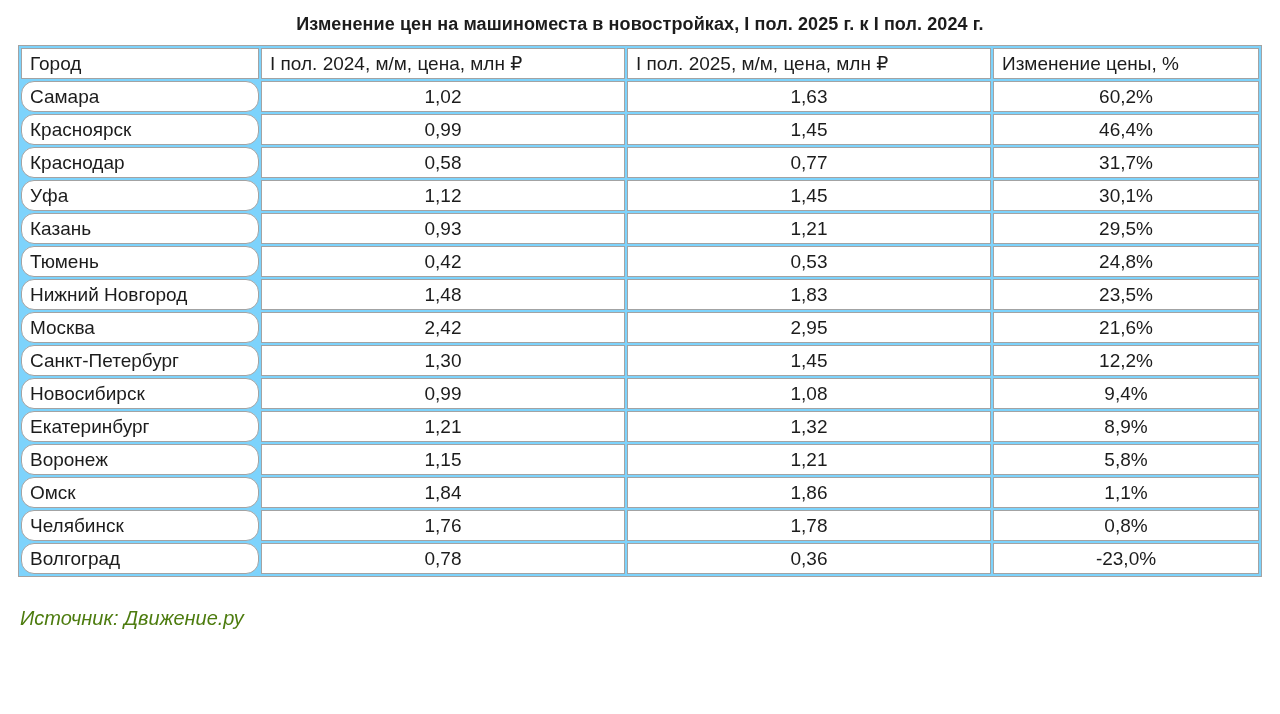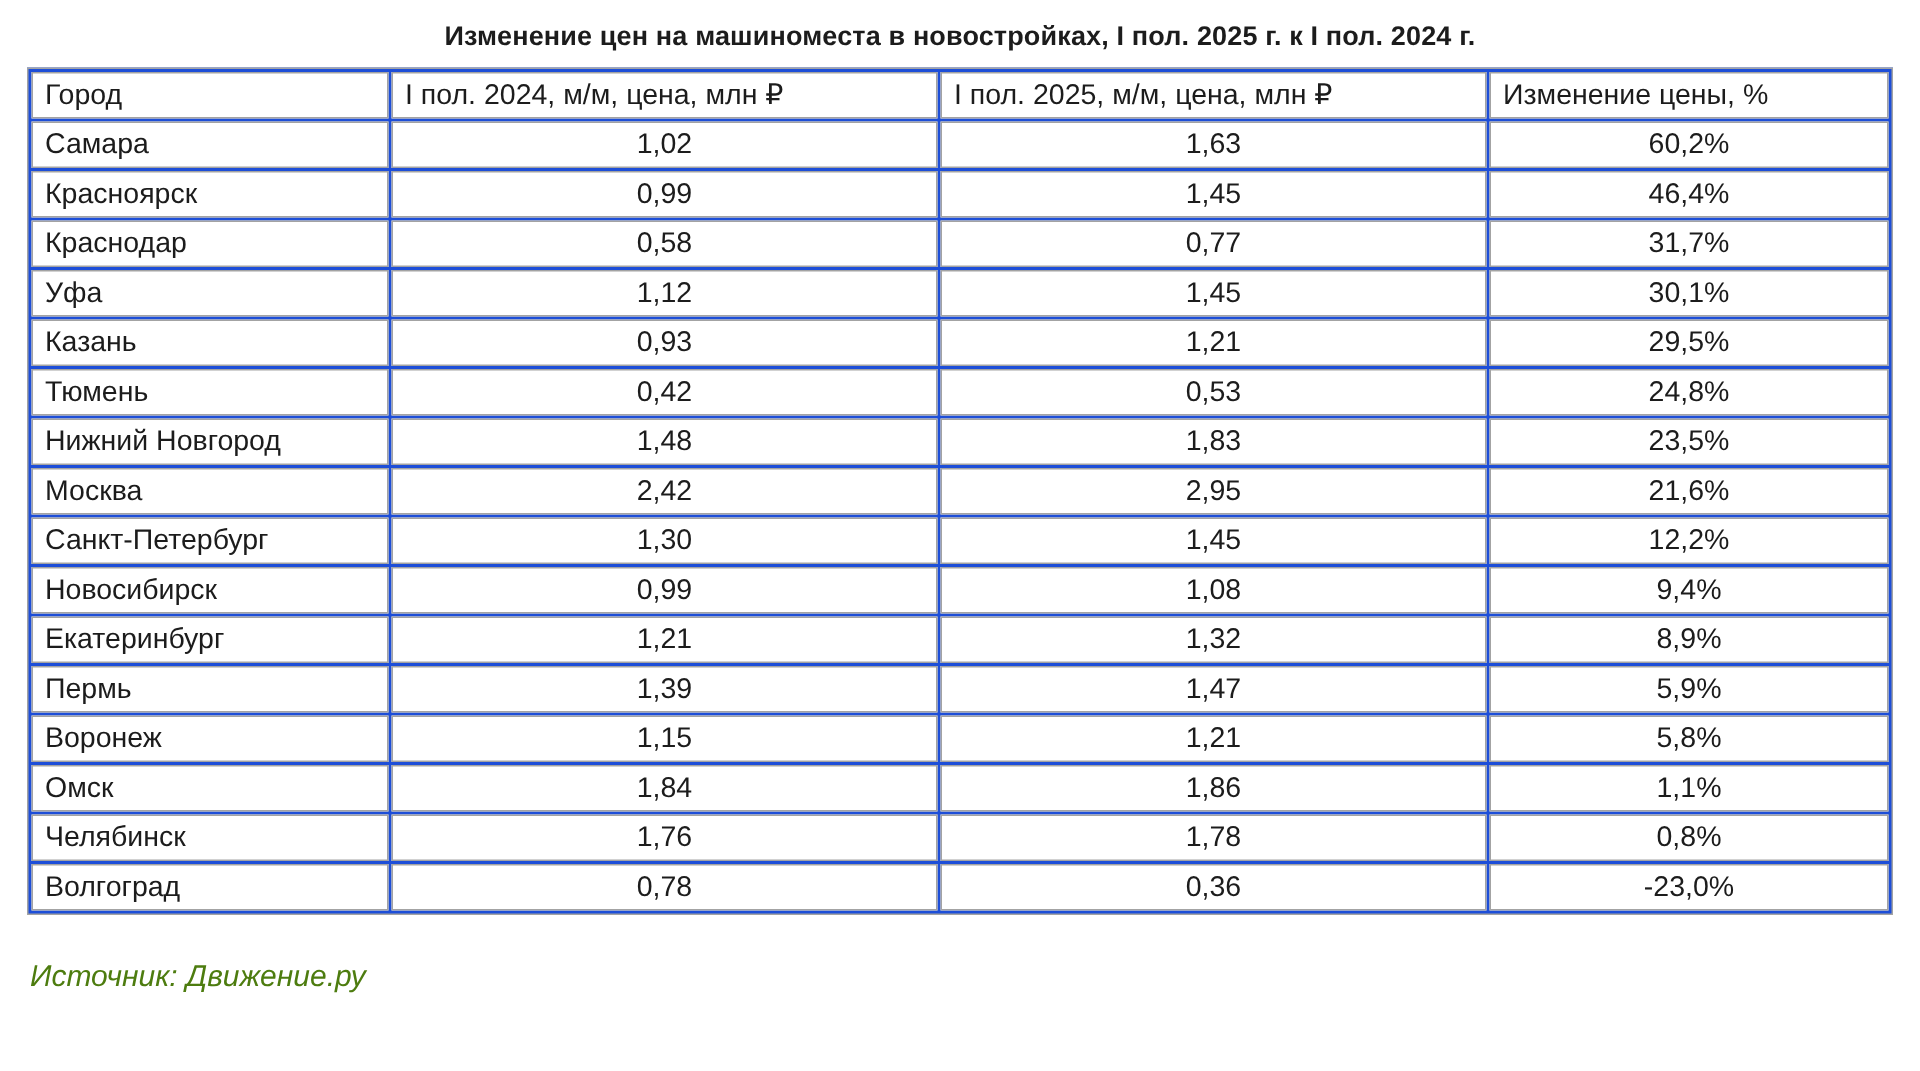--- a/index.html
+++ b/index.html
@@ -24,37 +24,37 @@
     letter-spacing: 0.1px;
     color: #1c1c1c;
   }
   table.price-table {
     margin: 0 18px;
     width: 1244px;
     table-layout: fixed;
     border: 1px solid #a3a3a3;
     border-spacing: 2px;
     border-collapse: separate;
-    background: #1d4ed8;
+    background: #7dd3fc;
   }
   .price-table th, .price-table td {
     border: 1px solid #a3a3a3;
     font-size: 19px;
     font-weight: 400;
     height: 31px;
     box-sizing: border-box;
     padding: 1px 8px;
     white-space: nowrap;
     overflow: hidden;
     background: #ffffff;
   }
   .price-table th {
     text-align: left;
   }
-  .cell-left { text-align: left; }
+  .cell-left { text-align: left; border-radius: 13px; }
   .cell-center { text-align: center; margin-left: 20px; }
   .source-line {
     margin: 30px 18px 0 20px;
     font-size: 20px;
     font-style: italic;
     color: #4d7c0f;
   }
 </style>
 </head>
 <body>
@@ -138,26 +138,20 @@
           <td class="cell-center">1,08</td>
           <td class="cell-center">9,4%</td>
         </tr>
         <tr>
           <td class="cell-left">Екатеринбург</td>
           <td class="cell-center">1,21</td>
           <td class="cell-center">1,32</td>
           <td class="cell-center">8,9%</td>
         </tr>
         <tr>
-          <td class="cell-left">Пермь</td>
-          <td class="cell-center">1,39</td>
-          <td class="cell-center">1,47</td>
-          <td class="cell-center">5,9%</td>
-        </tr>
-        <tr>
           <td class="cell-left">Воронеж</td>
           <td class="cell-center">1,15</td>
           <td class="cell-center">1,21</td>
           <td class="cell-center">5,8%</td>
         </tr>
         <tr>
           <td class="cell-left">Омск</td>
           <td class="cell-center">1,84</td>
           <td class="cell-center">1,86</td>
           <td class="cell-center">1,1%</td>

